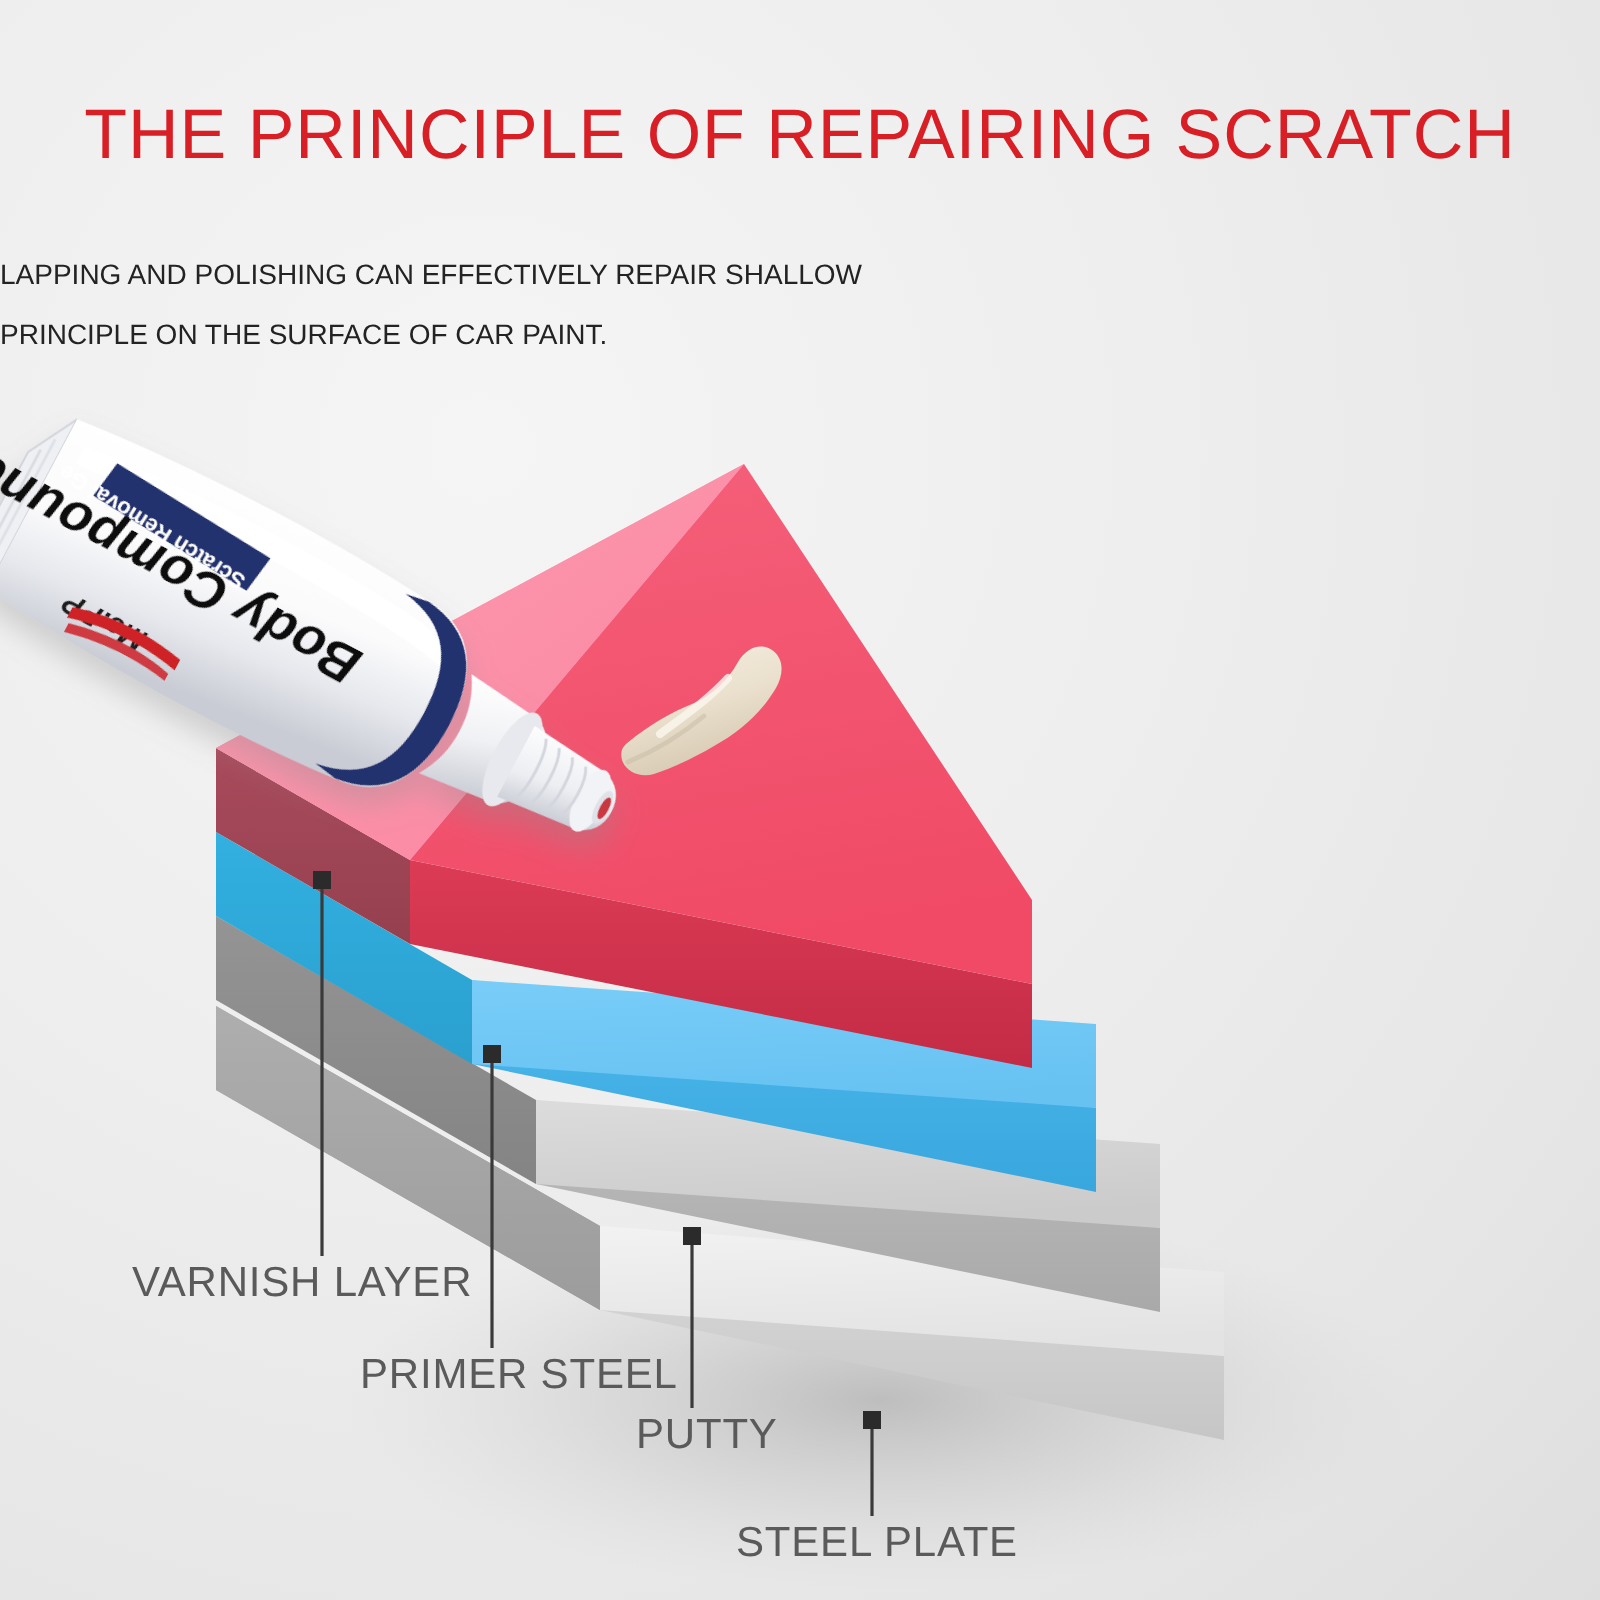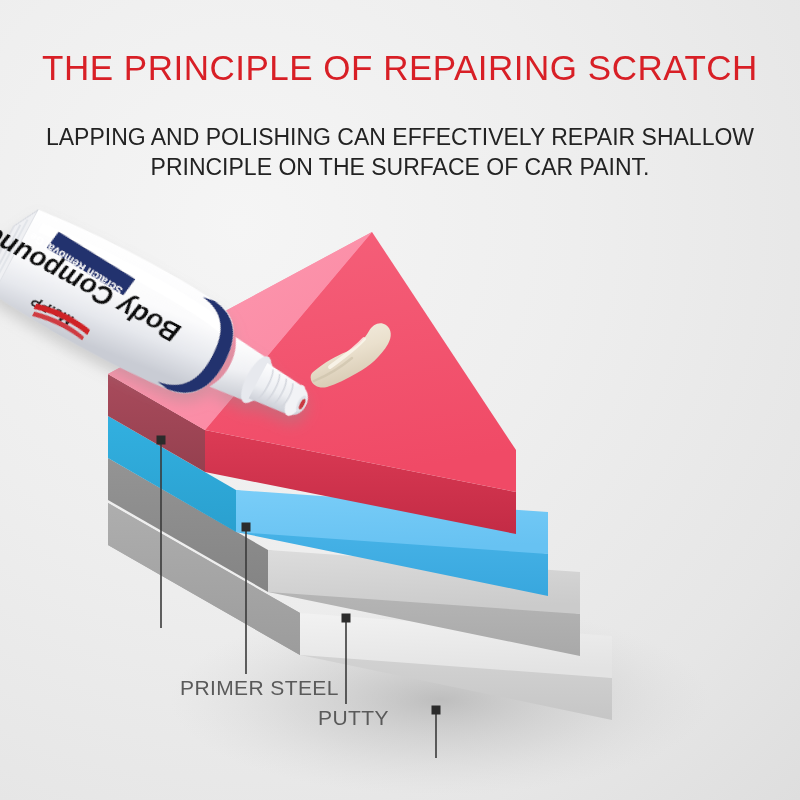--- a/index.html
+++ b/index.html
@@ -19,22 +19,22 @@
   
   .title{
     position:absolute;left:0;top:48px;width:800px;
     text-align:center;
     font-size:35px;letter-spacing:.5px;
     color:#d81f26;
     white-space:nowrap;
   }
   .subtitle{
     position:absolute;left:0;top:122px;width:800px;
-    text-align:center;
-    font-size:23px;line-height:30px;
+    text-align:left;
+    font-size:14px;line-height:30px;
     color:#232323;
   }
   .subtitle span{display:block;}
 
   
   #stack{position:absolute;left:0;top:0;width:800px;height:800px;}
   .callout-label{
     position:absolute;
     font-size:21px;letter-spacing:.4px;
     color:#5a5a5a;white-space:nowrap;
@@ -181,22 +181,24 @@
     </g>
 
     <g>
       <rect x="156.5" y="435.5" width="9" height="9" fill="#2b2b2b"></rect>
       <rect x="241.5" y="522.5" width="9" height="9" fill="#2b2b2b"></rect>
       <rect x="341.5" y="613.5" width="9" height="9" fill="#2b2b2b"></rect>
       <rect x="431.5" y="705.5" width="9" height="9" fill="#2b2b2b"></rect>
     </g>
   </svg>
 
+  <div class="callout-label" style="left:66px;top:630px;">VARNISH LAYER</div>
   <div class="callout-label" style="left:180px;top:676px;">PRIMER STEEL</div>
   <div class="callout-label" style="left:318px;top:706px;">PUTTY</div>
+  <div class="callout-label" style="left:368px;top:760px;">STEEL PLATE</div>
 
   <svg id="tube" viewBox="0 0 800 800">
     <defs>
       <linearGradient id="tubeBody" x1="0" y1="0" x2="0.25" y2="1">
         <stop offset="0%" stop-color="#ffffff"></stop>
         <stop offset="46%" stop-color="#fbfbfc"></stop>
         <stop offset="74%" stop-color="#e6e8ed"></stop>
         <stop offset="100%" stop-color="#c9ccd4"></stop>
       </linearGradient>
       <linearGradient id="capG" x1="0" y1="0" x2="0.3" y2="1">

